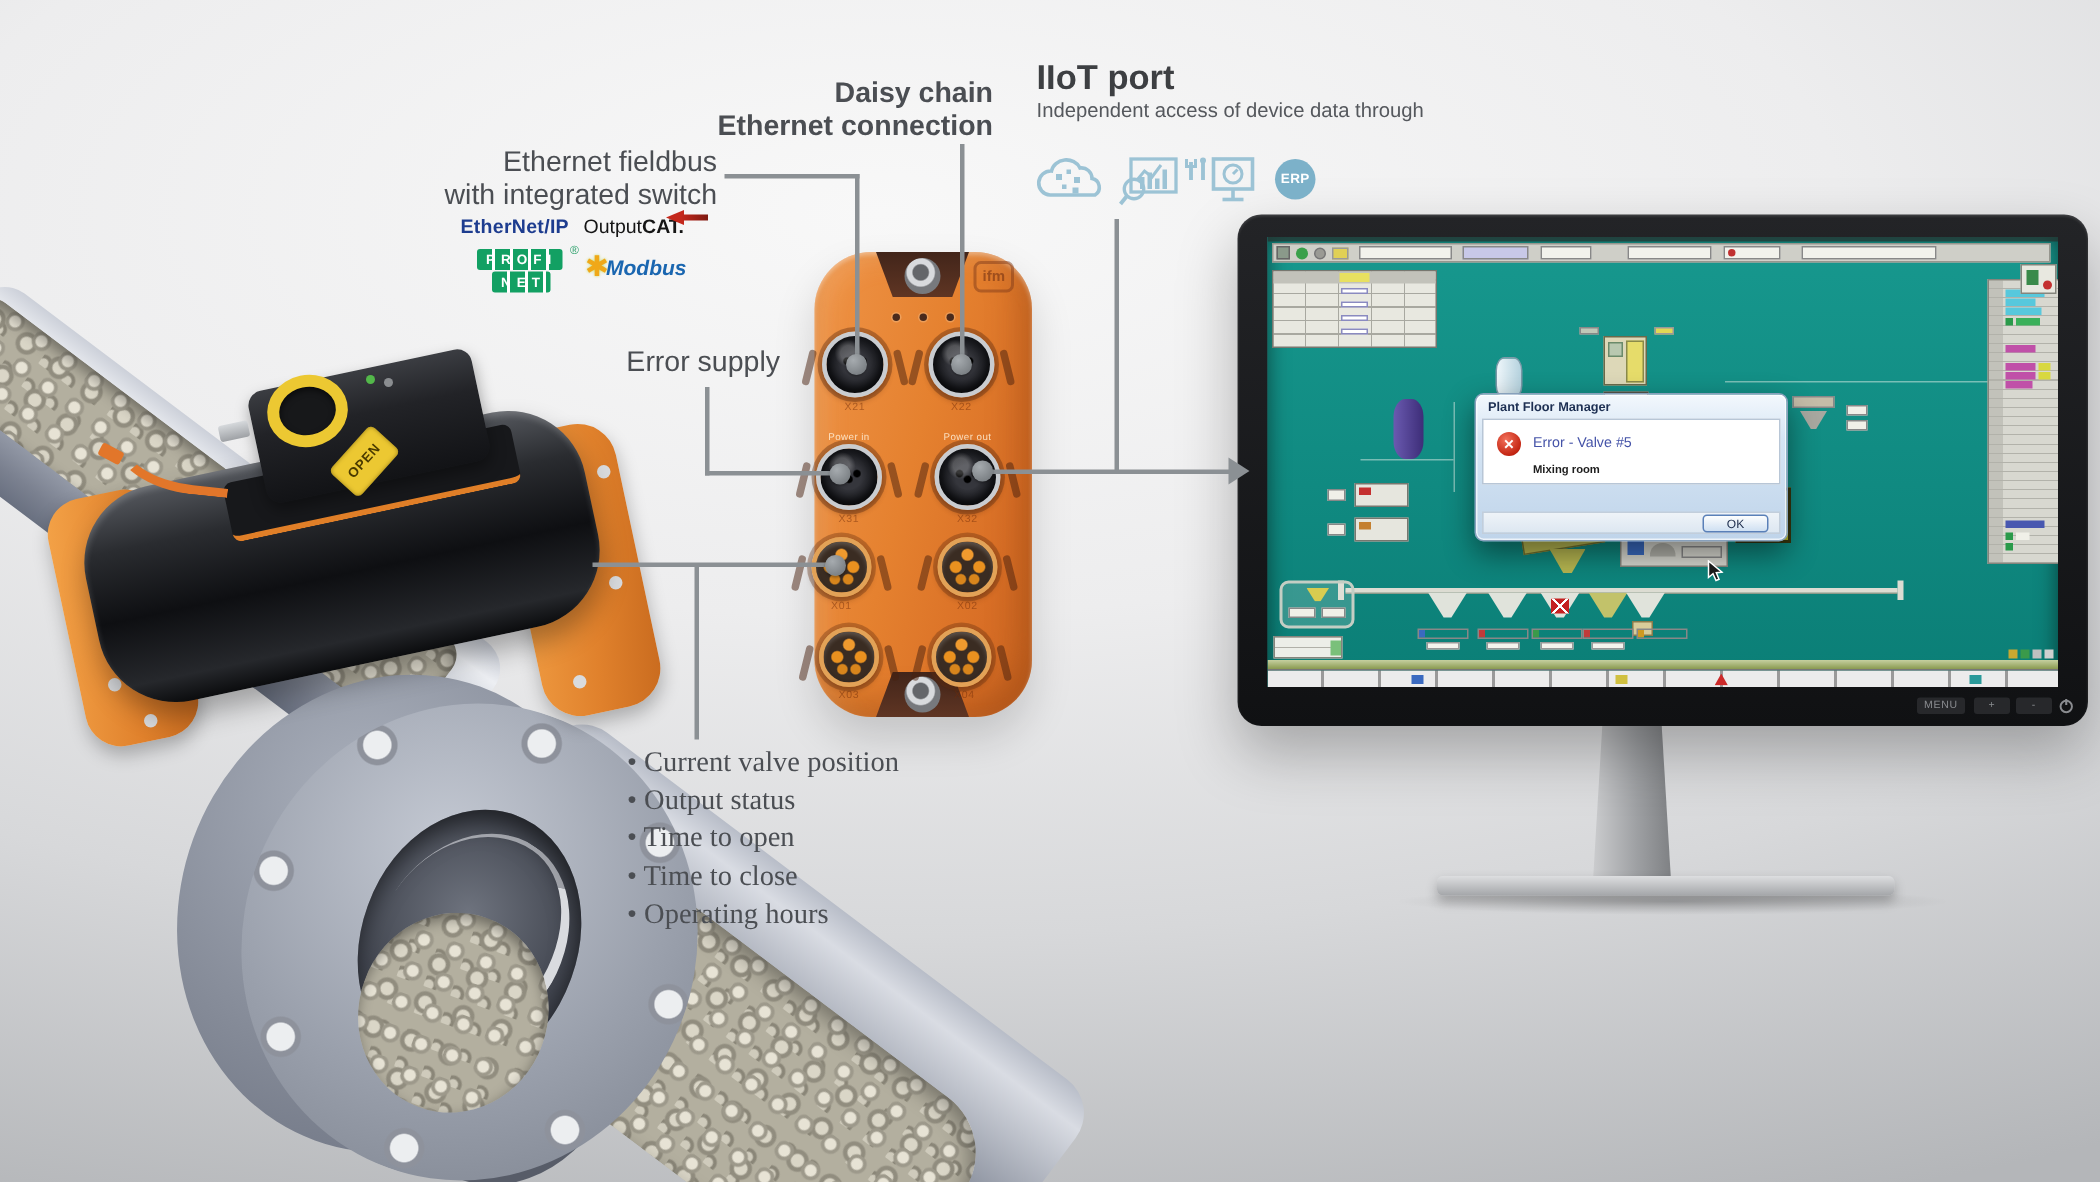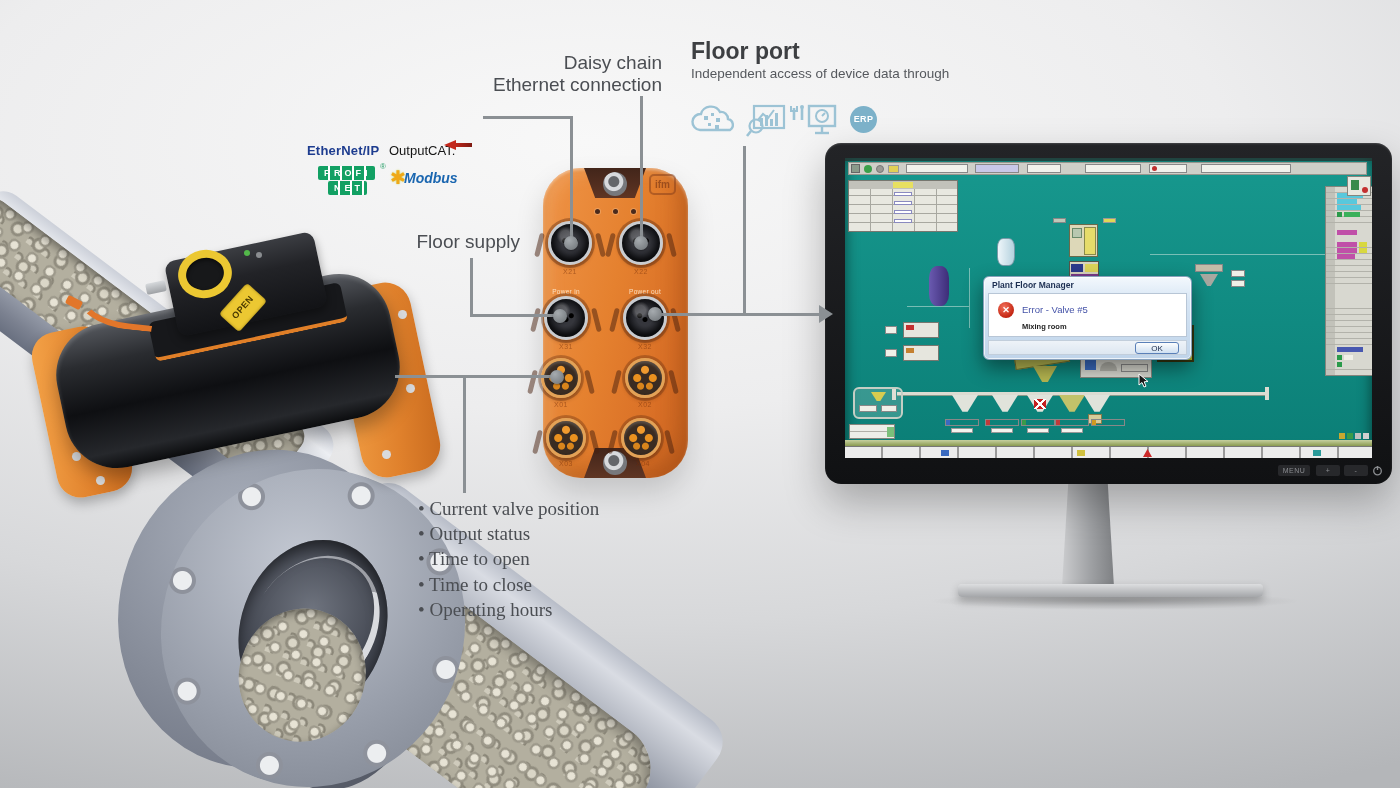--- a/index.html
+++ b/index.html
@@ -21,21 +21,21 @@
   .note{position:absolute;color:#4b4e53;font-size:19px;line-height:1.18;z-index:30;}
   .note.right{text-align:right;}
   .iiot-title{position:absolute;color:#3d3f42;font-size:23px;font-weight:bold;z-index:30;}
   .iiot-desc{position:absolute;color:#55585d;font-size:13.5px;line-height:1.45;z-index:30;}
   .bullets{position:absolute;z-index:30;color:#4b4e53;font-size:19px;line-height:1.22;font-family:Liberation Serif, serif;}
   .bullets .bi{margin-bottom:2px;}
   .bullets .bi::before{content:"• ";color:#4b4e53;}
   
   .logo-enip{position:absolute;font-size:13px;font-weight:bold;color:#1d3c8f;z-index:30;letter-spacing:.2px;}
   .logo-ecat{position:absolute;font-size:13px;color:#151515;z-index:30;}
-  .logo-ecat b{font-weight:400;}
+  .logo-ecat b{font-weight:700;}
   .ecat-arrow{position:absolute;z-index:30;width:0;height:0;border-top:5px solid transparent;
     border-bottom:5px solid transparent;border-right:12px solid #c4281c;}
   .ecat-bar{position:absolute;z-index:30;height:4px;background:linear-gradient(90deg,#c4281c,#7e1a12);}
   .pfrow{position:absolute;z-index:30;color:#fff;font-weight:bold;font-size:9px;letter-spacing:4px;
     padding:2px 3px 2px 6px;border-radius:2px;
     background:repeating-linear-gradient(90deg,#12a063 0 10px,#ffffff 10px 12px);}
   .pfreg{position:absolute;z-index:30;color:#2aa06a;font-size:8px;}
   .logo-modbus{position:absolute;z-index:30;font-size:14px;font-weight:bold;font-style:italic;color:#1a66b0;}
   .modbus-star{position:absolute;z-index:30;font-size:19px;color:#f0a818;text-shadow:0 0 2px #c8d860;}
   
@@ -94,21 +94,21 @@
   .stand-neck{position:absolute;left:1062px;top:483px;width:52px;height:104px;z-index:7;
     background:linear-gradient(90deg,#cbccce,#9fa1a4 55%,#7f8184);
     clip-path:polygon(12% 0,88% 0,100% 100%,0 100%);}
   .stand-base{position:absolute;left:958px;top:584px;width:305px;height:13px;border-radius:4px;z-index:7;
     background:linear-gradient(#dddee0,#a4a6a9);box-shadow:0 4px 8px rgba(0,0,0,.25);}
   .floor-shadow{position:absolute;left:930px;top:592px;width:370px;height:18px;border-radius:50%;z-index:6;
     background:radial-gradient(closest-side,rgba(0,0,0,.20),rgba(0,0,0,0));}
   
   .sc{position:absolute;}
   .scline{position:absolute;background:rgba(205,230,222,.55);}
-  .dlg{position:absolute;left:138px;top:118px;width:209px;height:84px;border-radius:6px;z-index:5;
+  .dlg{position:absolute;left:138px;top:104px;width:209px;height:99px;border-radius:6px;z-index:5;
     background:linear-gradient(#f3f8fd,#d6e5f4 30%,#bfd4ea);
     border:1px solid #87a0bb;box-shadow:0 8px 20px rgba(0,0,0,.45), inset 0 0 0 1px rgba(255,255,255,.7);}
   .dlg-title{position:absolute;left:8px;top:3px;font-size:8.5px;font-weight:bold;color:#1d2f52;}
   .dlg-body{position:absolute;left:4px;top:16px;right:4px;height:44px;background:#fff;border:1px solid #b8c6d6;}
   .dlg-ico{position:absolute;left:9px;top:8px;width:16px;height:16px;border-radius:50%;
     background:radial-gradient(circle at 38% 32%,#f2705a,#c42613 70%,#9c1408);
     color:#fff;font-size:9px;font-weight:bold;text-align:center;line-height:16px;}
   .dlg-msg{position:absolute;left:33px;top:10px;font-size:9.5px;color:#4553a8;}
   .dlg-detail{position:absolute;left:33px;top:28px;font-size:7.5px;font-weight:bold;color:#1e1e1e;}
   .dlg-foot{position:absolute;left:4px;bottom:4px;right:4px;height:15px;
@@ -165,41 +165,45 @@
   <div class="ab" style="left:170px;top:246px;width:152px;height:76px;transform:rotate(-12deg);border-radius:10px;background:linear-gradient(#3b3d42 0%,#222327 38%,#121316 100%);z-index:7;box-shadow:0 5px 10px rgba(0,0,0,.35);"></div>
   <div class="ab" style="left:178px;top:250px;width:54px;height:48px;transform:rotate(-12deg);border-radius:50%;border:8px solid #ecc832;background:#17181a;z-index:8;box-shadow:inset 0 2px 4px rgba(0,0,0,.6);"></div>
   <div class="ab" style="left:244px;top:250px;width:6px;height:6px;border-radius:50%;background:#53b84a;z-index:8;box-shadow:12px 2px 0 #8a8d90;"></div>
   <div class="ab" style="left:222px;top:294px;width:42px;height:27px;transform:rotate(-48deg);border-radius:4px;background:#ecc832;z-index:8;text-align:center;box-shadow:inset 0 0 3px rgba(90,70,0,.6);">
     <span style="font-size:9px;font-weight:bold;color:#4a3a00;letter-spacing:.5px;line-height:27px;">OPEN</span>
   </div>
   <div class="ab" style="left:146px;top:282px;width:20px;height:11px;transform:rotate(-12deg);border-radius:2px;background:linear-gradient(#d6d9dc,#9ea1a5);z-index:8;"></div>
   <div class="ab" style="left:76px;top:284px;width:78px;height:44px;border-bottom:6px solid #e2762a;border-left:6px solid rgba(0,0,0,0);border-radius:0 0 0 70%;transform:rotate(6deg);z-index:8;"></div>
   <div class="ab" style="left:66px;top:298px;width:16px;height:9px;transform:rotate(28deg);border-radius:2px;background:#e2762a;z-index:8;"></div>
 
-  <div class="note right" style="left:440px;top:52px;width:222px;">
+  <div class="note right" style="left:250px;top:98px;width:228px;">
+    <div>Ethernet fieldbus</div>
+    <div>with integrated switch</div>
+  </div>
+  <div class="note right" style="left:440px;top:52px;width:222px;font-weight:bold;">
     <div>Daisy chain</div>
     <div>Ethernet connection</div>
   </div>
   <div class="note right" style="left:370px;top:231px;width:150px;">
-    <div>Floor supply</div>
+    <div>Error supply</div>
   </div>
 
   <span class="logo-enip" style="left:307px;top:143px;">EtherNet/IP</span>
   <span class="logo-ecat" style="left:389px;top:143px;">
     <span>Output</span><b>CAT.</b>
   </span>
   <span class="ecat-arrow" style="left:444px;top:140px;"></span>
   <span class="ecat-bar" style="left:454px;top:143px;width:18px;"></span>
   <span class="pfrow" style="left:318px;top:166px;">PROFI</span>
   <span class="pfreg" style="left:380px;top:162px;">®</span>
   <span class="pfrow" style="left:328px;top:181px;">NET</span>
   <span class="modbus-star" style="left:390px;top:166px;">✱</span>
   <span class="logo-modbus" style="left:404px;top:170px;">Modbus</span>
 
-  <div class="iiot-title" style="left:691px;top:38px;">Floor port</div>
+  <div class="iiot-title" style="left:691px;top:38px;">IIoT port</div>
   <div class="iiot-desc" style="left:691px;top:64px;width:290px;">
     <div>Independent access of device data through</div>
   </div>
   <svg class="iicon" style="left:690px;top:104px;" width="48" height="32" viewBox="0 0 48 32">
     <path d="M10 26 a8 8 0 0 1 1-16 a10 9 0 0 1 19-2 a7 7 0 0 1 8 7 a6 6 0 0 1 2 11 z" fill="none" stroke="#9cc3d5" stroke-width="2.4"></path>
     <rect x="14" y="12" width="4" height="4" fill="#9cc3d5"></rect>
       <rect x="21" y="9" width="3" height="3" fill="#9cc3d5"></rect>
     <rect x="26" y="14" width="4" height="4" fill="#9cc3d5"></rect>
       <rect x="18" y="19" width="3" height="3" fill="#9cc3d5"></rect>
     <rect x="25" y="21" width="4" height="4" fill="#9cc3d5"></rect>

